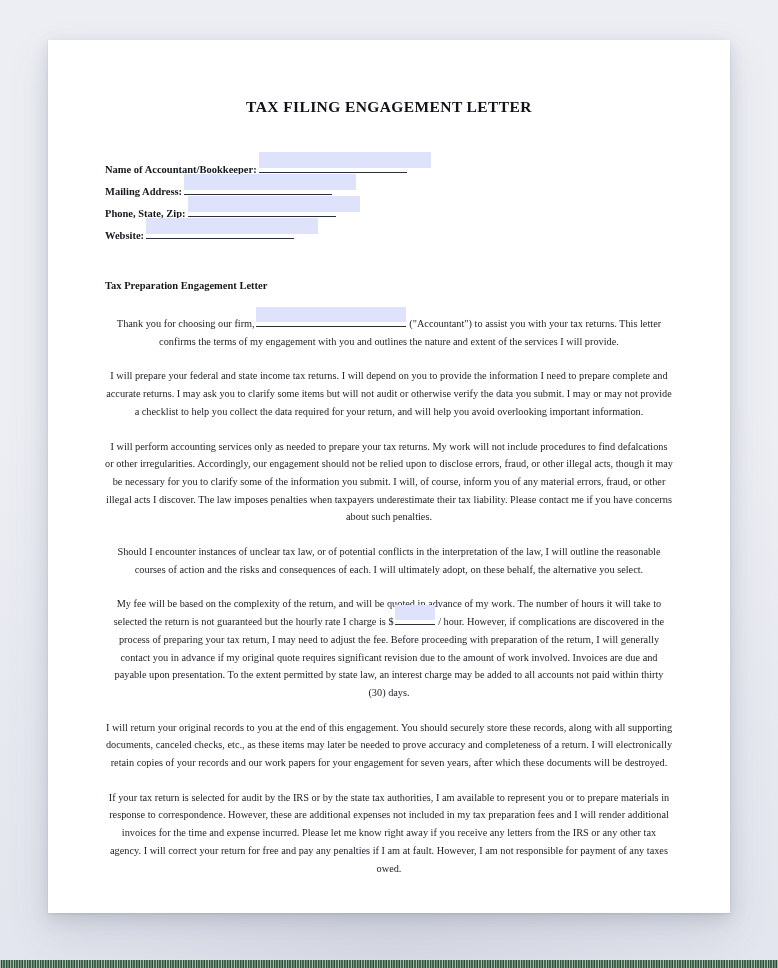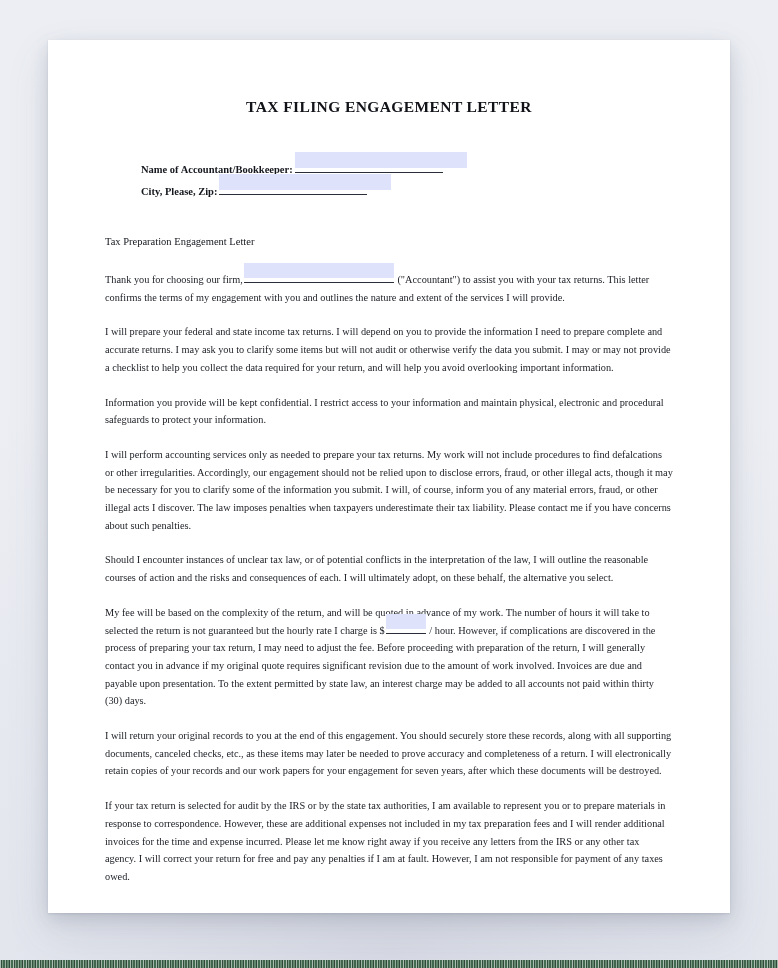--- a/index.html
+++ b/index.html
@@ -83,21 +83,20 @@
   
   .field-list {
     margin-top: 44px;
   }
   .field-row {
     position: relative;
     height: 18px;
     margin-bottom: 4px;
     white-space: nowrap;
     font-size: 10.5px;
-    margin-left: 36px;
   }
   .field-label {
     font-weight: bold;
     color: #14171d;
     font-size: 10.5px;
     position: relative;
     z-index: 2;
     background: transparent;
   }
   .field-blank {
@@ -113,32 +112,32 @@
   .field-hl {
     position: absolute;
     top: -8px;
     height: 16px;
     background: #dee3fb;
     z-index: 1;
   }
 
   
   .section-head {
-    font-weight: normal;
+    font-weight: bold;
     font-size: 10.5px;
     color: #14171d;
     margin-top: 36px;
   }
 
   p.body {
     font-size: 10.3px;
     line-height: 1.72;
     color: #1a1d24;
     margin: 17px 0 0 0;
-    text-align: left;
+    text-align: center;
   }
   p.body.first {
     margin-top: 24px;
   }
 
   
   .inline-blank {
     display: inline-block;
     position: relative;
     border-bottom: 1px solid #2a2e38;
@@ -164,40 +163,49 @@
     <div class="doc-title">TAX FILING ENGAGEMENT LETTER</div>
 
     <div class="field-list">
 
       <div class="field-row">
         <span class="field-label">Name of Accountant/Bookkeeper:</span><span class="field-blank" style="width:148px;">
           <span class="field-hl" style="left:0; width:172px;"></span>
         </span>
       </div>
 
-
-      <div class="field-row">
-        <span class="field-label">City, Please, Zip:</span><span class="field-blank" style="width:148px;">
-          <span class="field-hl" style="left:0; width:172px;"></span>
-        </span>
-      </div>
-
+      <div class="field-row">
+        <span class="field-label">Mailing Address:</span><span class="field-blank" style="width:148px;">
+          <span class="field-hl" style="left:0; width:172px;"></span>
+        </span>
+      </div>
+
+      <div class="field-row">
+        <span class="field-label">Phone, State, Zip:</span><span class="field-blank" style="width:148px;">
+          <span class="field-hl" style="left:0; width:172px;"></span>
+        </span>
+      </div>
+
+      <div class="field-row">
+        <span class="field-label">Website:</span><span class="field-blank" style="width:148px;">
+          <span class="field-hl" style="left:0; width:172px;"></span>
+        </span>
+      </div>
 
 
     </div>
 
     <div class="section-head">Tax Preparation Engagement Letter</div>
 
     <p class="body first"><span>Thank you for choosing our firm,</span><span class="inline-blank" style="width:150px;">
         <span class="field-hl" style="left:0; width:150px;"></span>
       </span> <span>("Accountant") to assist you with your tax returns.  This letter confirms the terms of my engagement with you and outlines the nature and extent of the services I will provide.</span></p>
 
     <p class="body">I will prepare your federal and state income tax returns.  I will depend on you to provide the information I need to prepare complete and accurate returns.  I may ask you to clarify some items but will not audit or otherwise verify the data you submit.  I may or may not provide a checklist to help you collect the data required for your return, and will help you avoid overlooking important information.</p>
 
-    <p class="body">Information you provide will be kept confidential.  I restrict access to your information and maintain physical, electronic and procedural safeguards to protect your information.</p>
 
     <p class="body">I will perform accounting services only as needed to prepare your tax returns. My work will not include procedures to find defalcations or other irregularities.  Accordingly, our engagement should not be relied upon to disclose errors, fraud, or other illegal acts, though it may be necessary for you to clarify some of the information you submit.  I will, of course, inform you of any material errors, fraud, or other illegal acts I discover.  The law imposes penalties when taxpayers underestimate their tax liability.  Please contact me if you have concerns about such penalties.</p>
 
     <p class="body">Should I encounter instances of unclear tax law, or of potential conflicts in the interpretation of the law, I will outline the reasonable courses of action and the risks and consequences of each. I will ultimately adopt, on these behalf, the alternative you select.</p>
 
     <p class="body"><span>My fee will be based on the complexity of the return, and will be quoted in advance of my work. The number of hours it will take to selected the return is not guaranteed but the hourly rate I charge is $</span><span class="inline-blank" style="width:40px;">
         <span class="field-hl" style="left:0; width:40px;"></span>
       </span> <span>/ hour. However, if complications are discovered in the process of preparing your tax return, I may need to adjust the fee.  Before proceeding with preparation of the return, I will generally contact you in advance if my original quote requires significant revision due to the amount of work involved.  Invoices are due and payable upon presentation.  To the extent permitted by state law, an interest charge may be added to all accounts not paid within thirty (30) days.</span></p>
 
     <p class="body">I will return your original records to you at the end of this engagement.  You should securely store these records, along with all supporting documents, canceled checks, etc., as these items may later be needed to prove accuracy and completeness of a return.  I will electronically retain copies of your records and our work papers for your engagement for seven years, after which these documents will be destroyed.</p>

